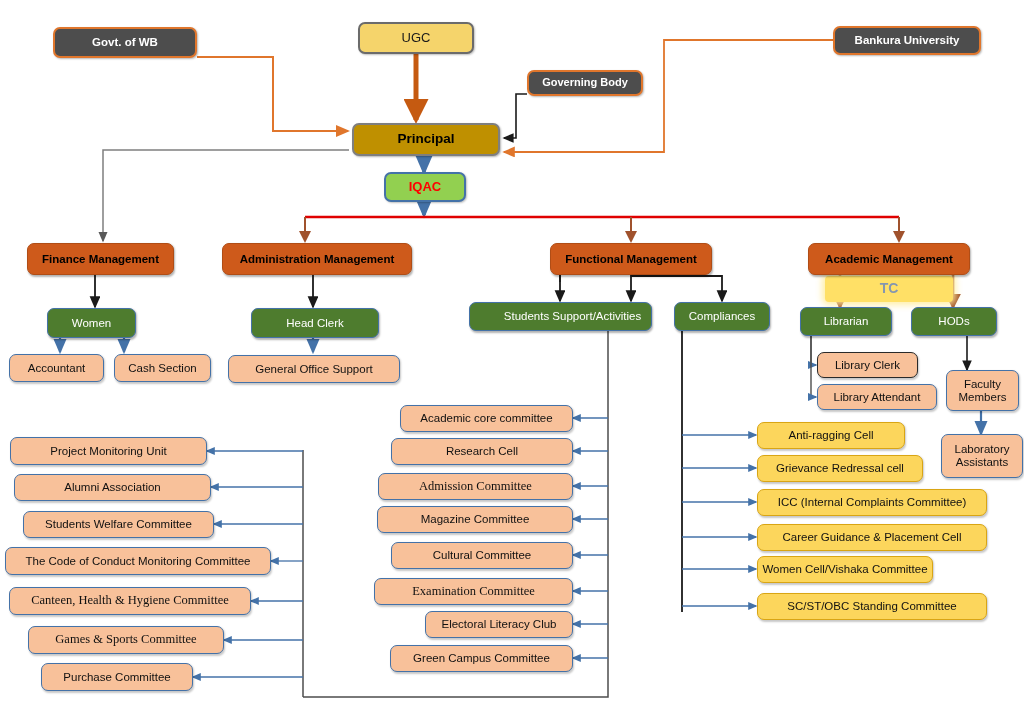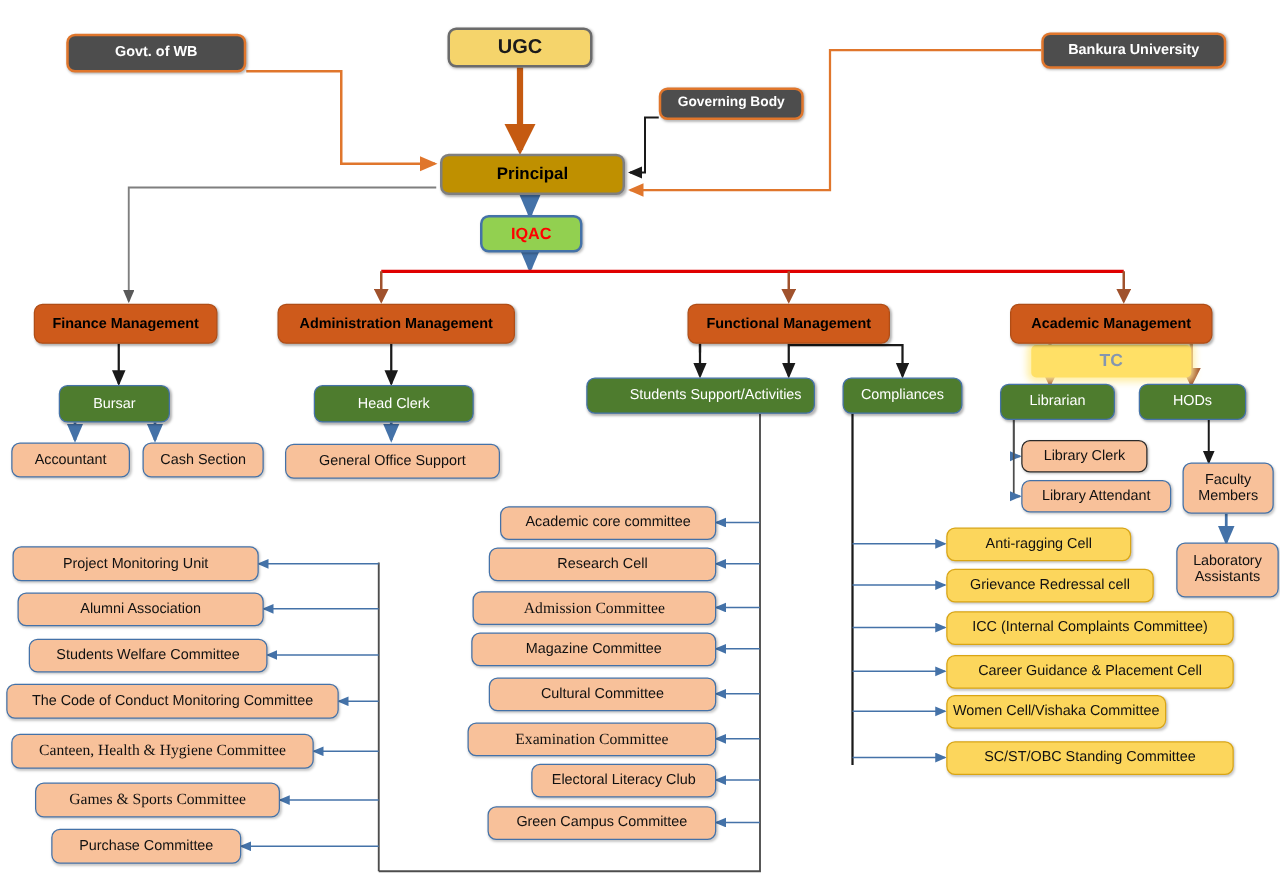--- a/index.html
+++ b/index.html
@@ -42,22 +42,22 @@
     color: #ffffff;
     font-weight: bold;
     font-size: 11.5px;
     box-shadow: 1px 1px 2px rgba(0,0,0,0.28);
     justify-content: center;
   }
   .n-gold {
     background: #f5d46b;
     border: 2px solid #6b6b6b;
     color: #1a1a1a;
-    font-weight: bold;
-    font-size: 16px;
+    font-weight: normal;
+    font-size: 13px;
     box-shadow: 1px 1px 2px rgba(0,0,0,0.25);
   }
   .n-principal {
     background: #bf9000;
     border: 2px solid #7f7f7f;
     color: #000000;
     font-weight: bold;
     font-size: 13.5px;
     box-shadow: 1px 1px 2px rgba(0,0,0,0.3);
   }
@@ -265,21 +265,21 @@
 
   <div class="node n-mgmt" style="left:808px; top:243px; width:162px; height:32px;">
     <span>Academic Management</span>
   </div>
 
   <div class="node n-tc" style="left:825px; top:276px; width:128px; height:26px;">
     <span>TC</span>
   </div>
 
   <div class="node n-green" style="left:47px; top:308px; width:89px; height:30px;">
-    <span>Bursar</span>
+    <span>Women</span>
   </div>
   <div class="node n-peach" style="left:9px; top:354px; width:95px; height:28px;">
     <span>Accountant</span>
   </div>
   <div class="node n-peach" style="left:114px; top:354px; width:97px; height:28px;">
     <span>Cash Section</span>
   </div>
 
   <div class="node n-green" style="left:251px; top:308px; width:128px; height:30px;">
     <span>Head Clerk</span>

